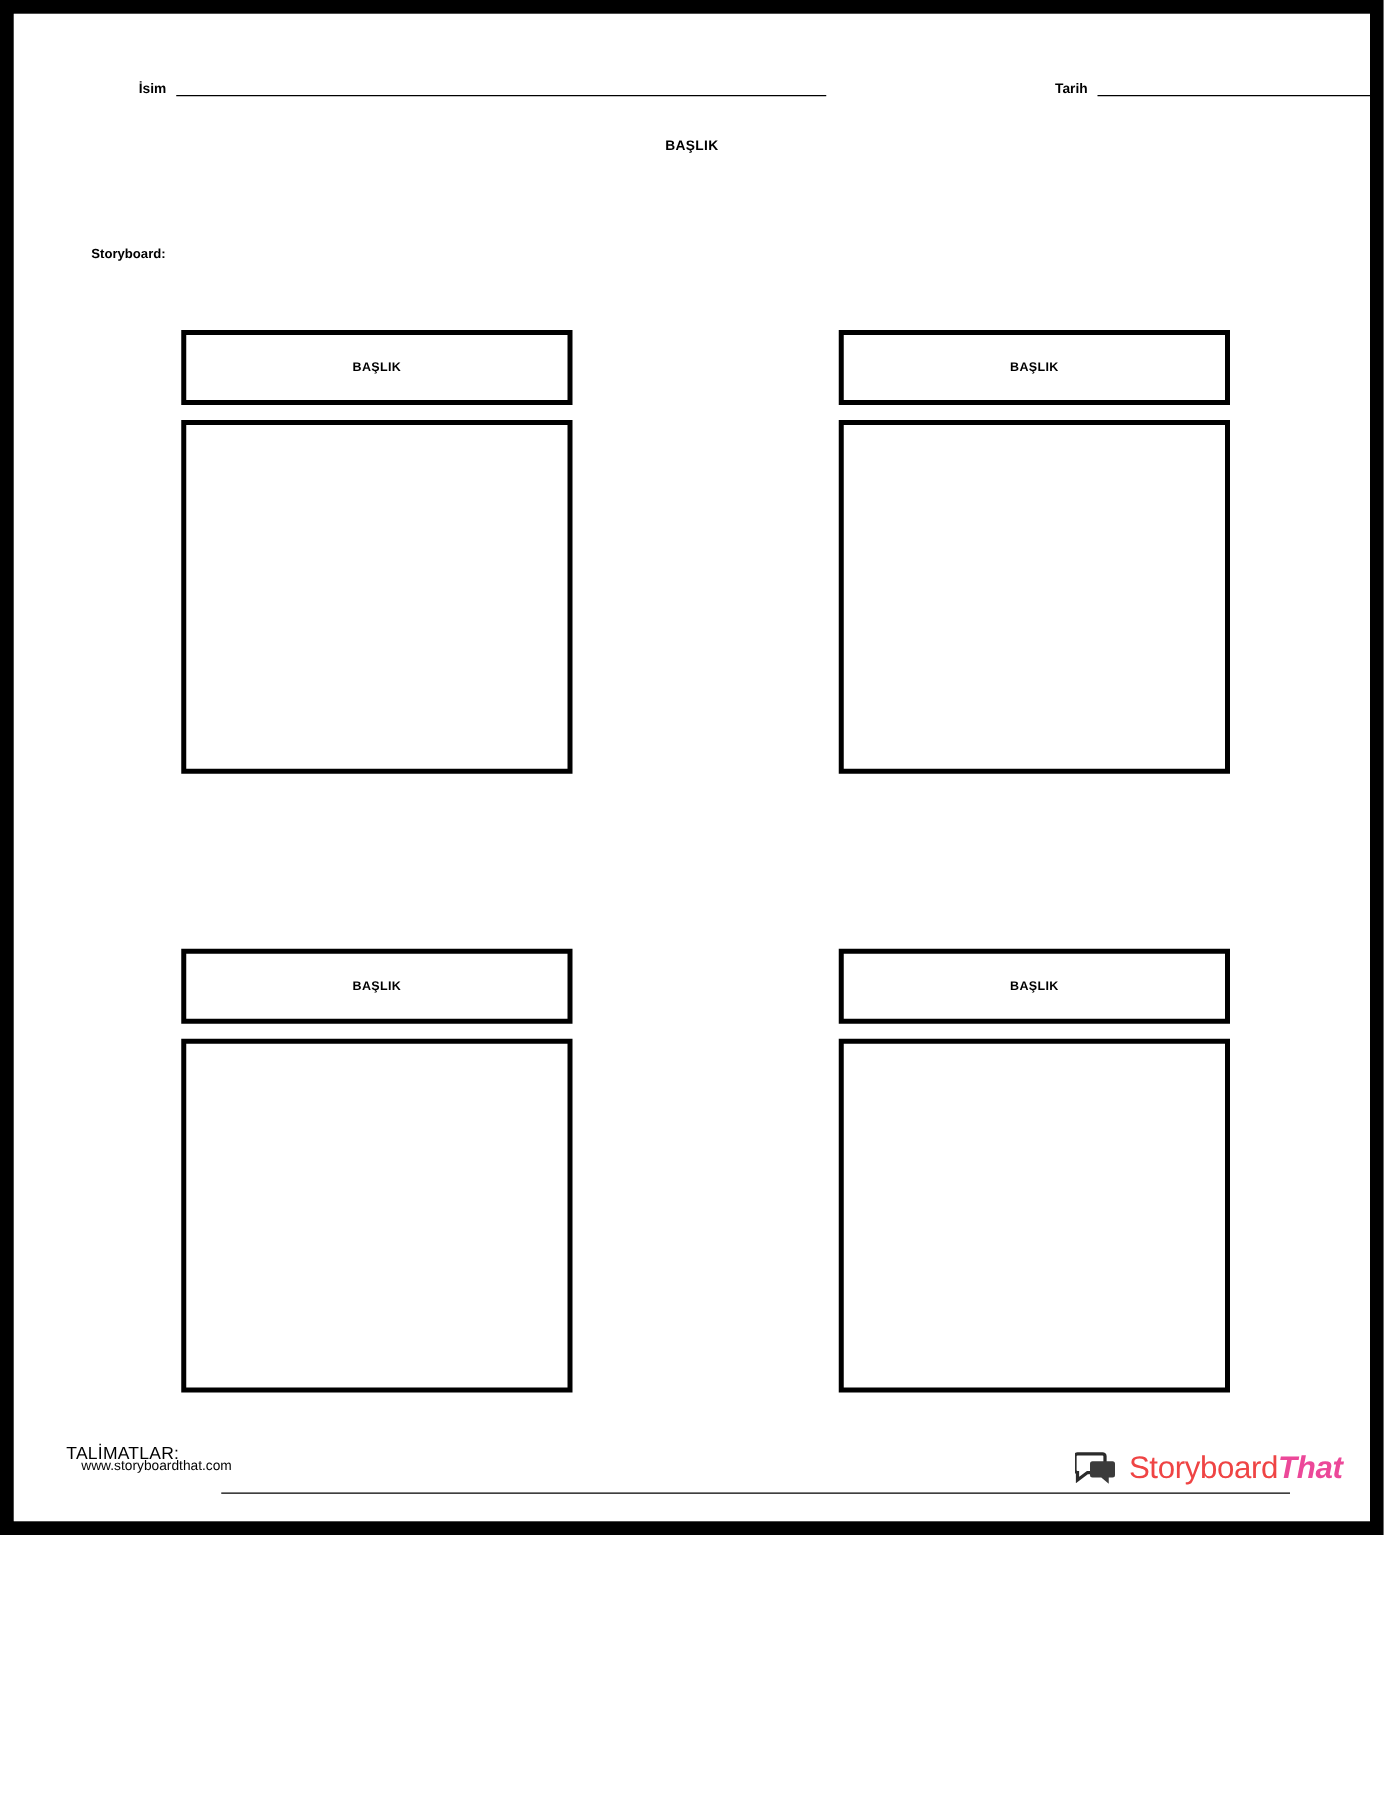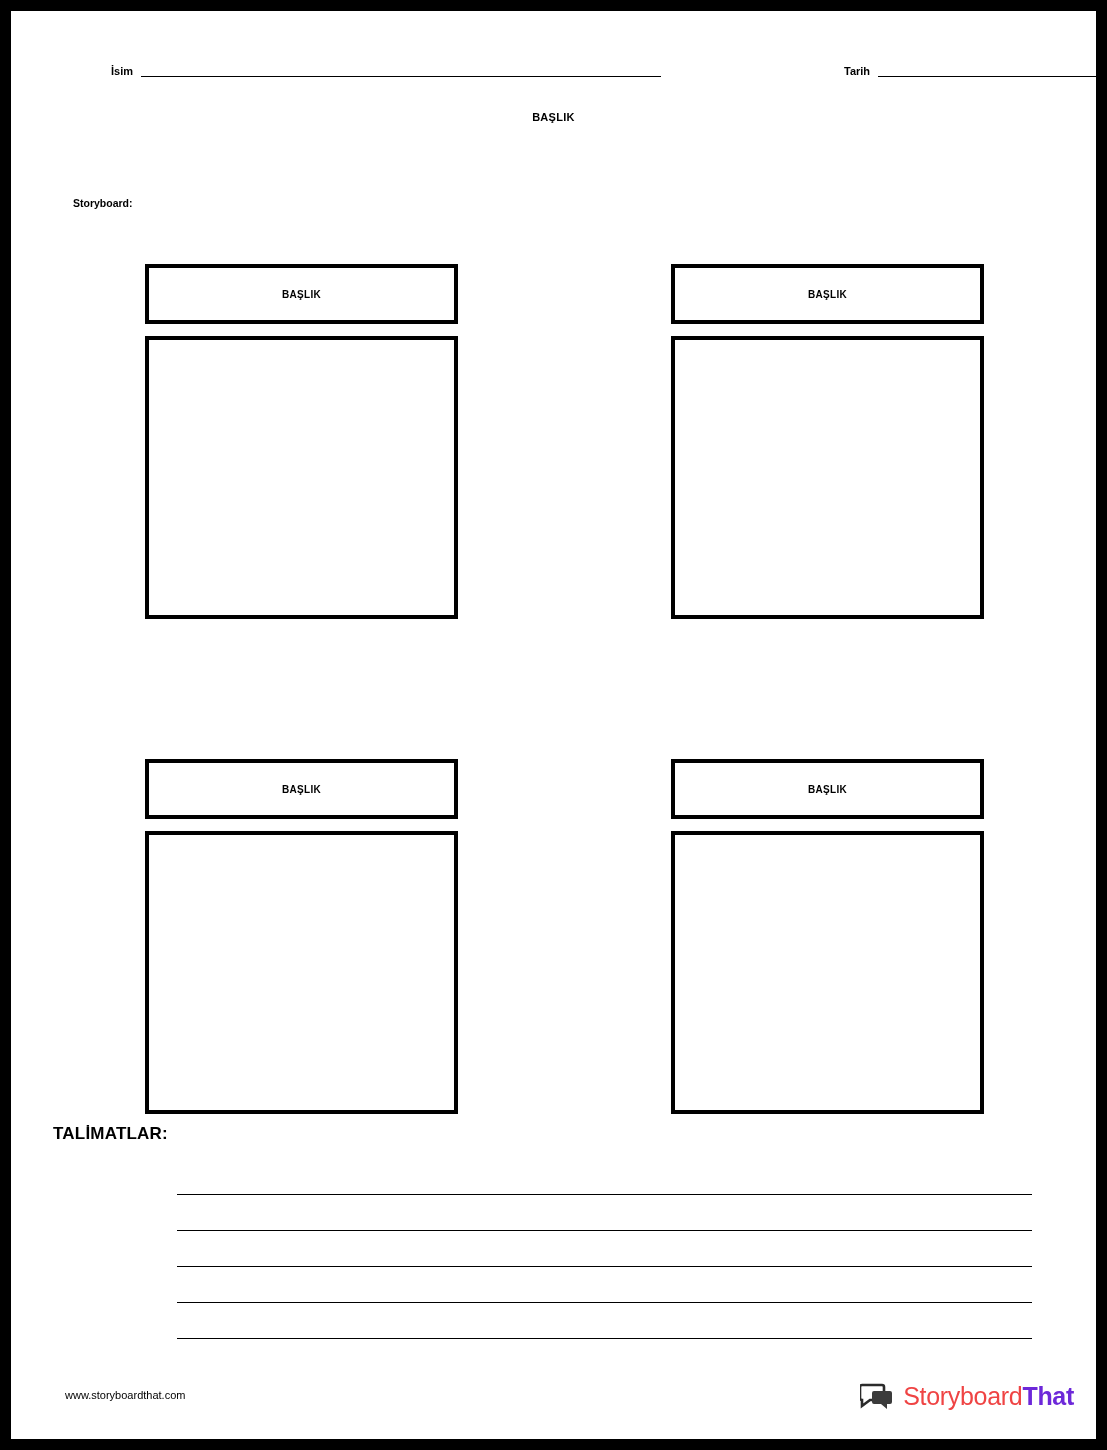--- a/index.html
+++ b/index.html
@@ -6,21 +6,21 @@
     margin: 0;
     padding: 0;
     background: #ffffff;
   }
   body {
     font-family: "Liberation Sans", sans-serif;
   }
   .page {
     position: relative;
     width: 1107px;
-    height: 1450px;
+    height: 1228px;
     background: #ffffff;
     box-sizing: border-box;
     border: 11px solid #000000;
     overflow: hidden;
   }
   .inner {
     position: absolute;
     left: 0;
     top: 0;
     right: 0;
@@ -109,23 +109,23 @@
   .bl-title { left: 134px; top: 748px; width: 313px; height: 60px; }
   .bl-box   { left: 134px; top: 820px; width: 313px; height: 283px; }
   
   .br-title { left: 660px; top: 748px; width: 313px; height: 60px; }
   .br-box   { left: 660px; top: 820px; width: 313px; height: 283px; }
 
   
   .instructions-bottom-label {
     position: absolute;
     left: 42px;
-    top: 1113px;
-    font-size: 17px;
-    font-weight: bold;
+    top: 1143px;
+    font-size: 14px;
+    font-weight: normal;
     letter-spacing: 0.2px;
   }
   .writing-lines {
     position: absolute;
     left: 166px;
     top: 1148px;
     width: 855px;
   }
   .writing-line {
     border-bottom: 1.5px solid #000;
@@ -153,21 +153,21 @@
   .brand-icon {
     width: 34px;
     height: 27px;
     position: relative;
   }
   .brand-text {
     font-size: 25px;
     letter-spacing: -0.3px;
   }
   .brand-text .b1 { color: #ef4444; }
-  .brand-text .b2 { color: #6d28d9; font-weight: bold; }
+  .brand-text .b2 { color: #ec4899; font-weight: bold; font-style: italic; }
 </style>
 </head>
 <body>
 
 <div class="page">
   <div class="inner">
 
     <div class="header-row">
       <div class="field field-name">
         <span class="field-label">İsim</span>

